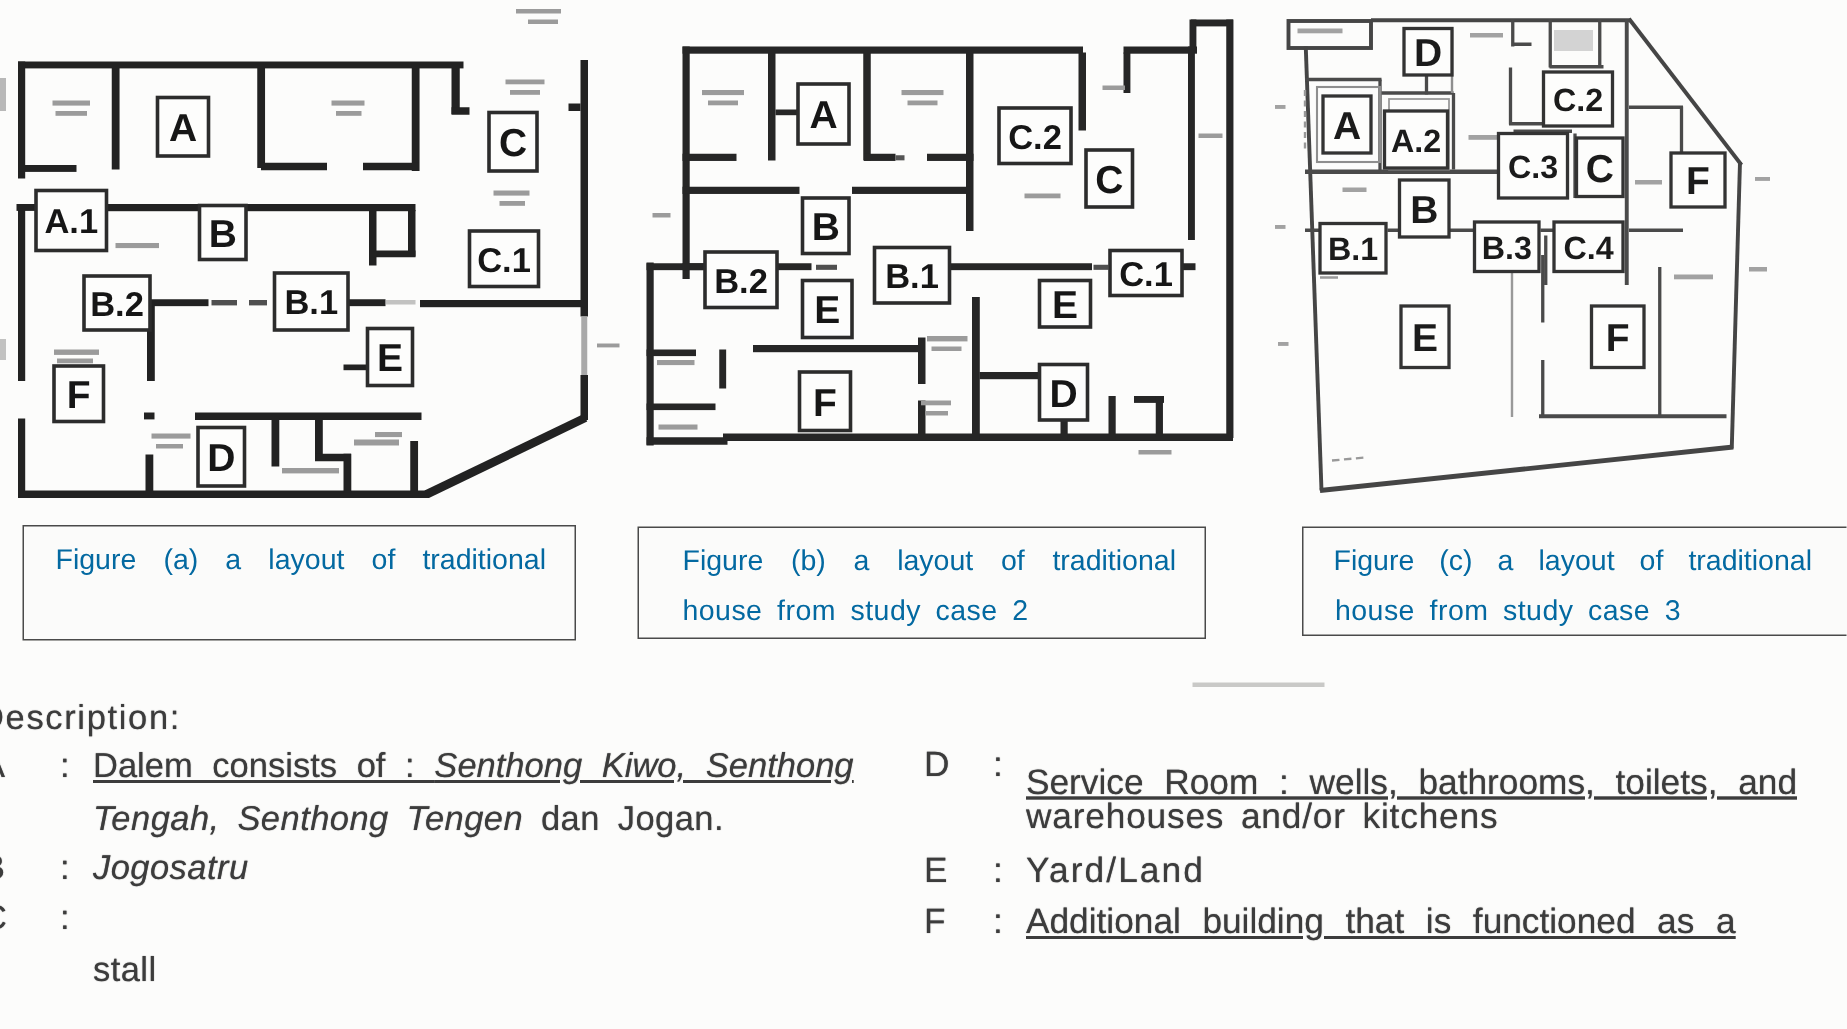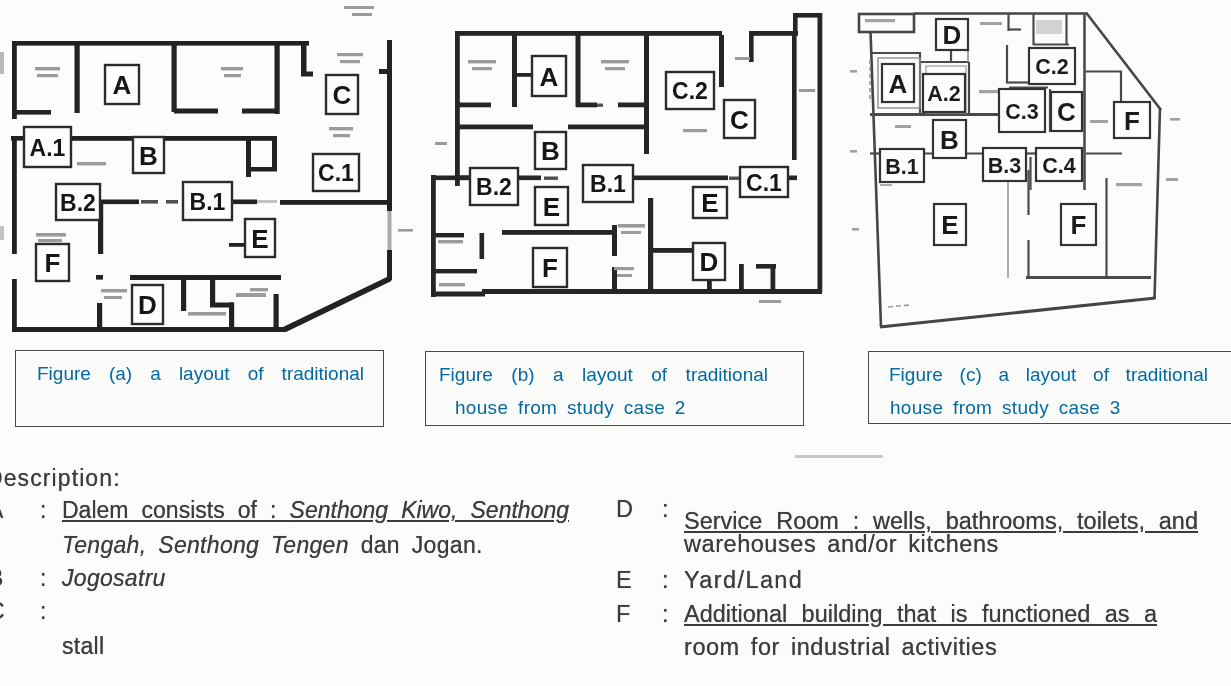--- a/index.html
+++ b/index.html
@@ -481,21 +481,21 @@
           <text x="238.5" y="234" font-size="26">F</text>
         </g>
     </g>
   </svg>
 
   <div class="cap" style="left:15px;top:350px;width:367px;height:75px;">
     <div class="l1" style="width:327px;">Figure (a) a layout of traditional</div>
   </div>
 
   <div class="cap" style="left:425px;top:351px;width:377px;height:73px;">
-    <div class="l1" style="width:329px;margin-left:13px;">Figure (b) a layout of traditional</div>
+    <div class="l1" style="width:329px;margin-left:29px;">Figure (b) a layout of traditional</div>
     <div class="l2" style="margin-left:29px;">house from study case 2</div>
   </div>
 
   <div class="cap" style="left:868px;top:351px;width:378px;height:71px;">
     <div class="l1" style="width:319px;margin-left:20px;">Figure (c) a layout of traditional</div>
     <div class="l2">house from study case 3</div>
   </div>
 
   <div style="position:absolute;left:795px;top:455px;width:88px;height:3px;background:#c9c9c7;"></div>
 
@@ -519,14 +519,13 @@
   <div class="desc rcol jst" style="left:684px;top:496px;width:514px;margin-top:12px;">Service Room : wells, bathrooms, toilets, and</div>
   <div class="desc rcol" style="left:684px;top:531px;">warehouses and/or kitchens</div>
 
   <div class="desc rcol" style="left:616px;top:567px;">E</div>
   <div class="desc rcol" style="left:662px;top:567px;">:</div>
   <div class="desc rcol" style="left:684px;top:567px;letter-spacing:1.4px;">Yard/Land</div>
 
   <div class="desc rcol" style="left:616px;top:601px;">F</div>
   <div class="desc rcol" style="left:662px;top:601px;">:</div>
   <div class="desc rcol jst" style="left:684px;top:601px;width:473px;">Additional building that is functioned as a</div>
-  <div class="desc rcol" style="left:684px;top:634px;">room for industrial activities</div>
 </div>
 
 </body></html>

